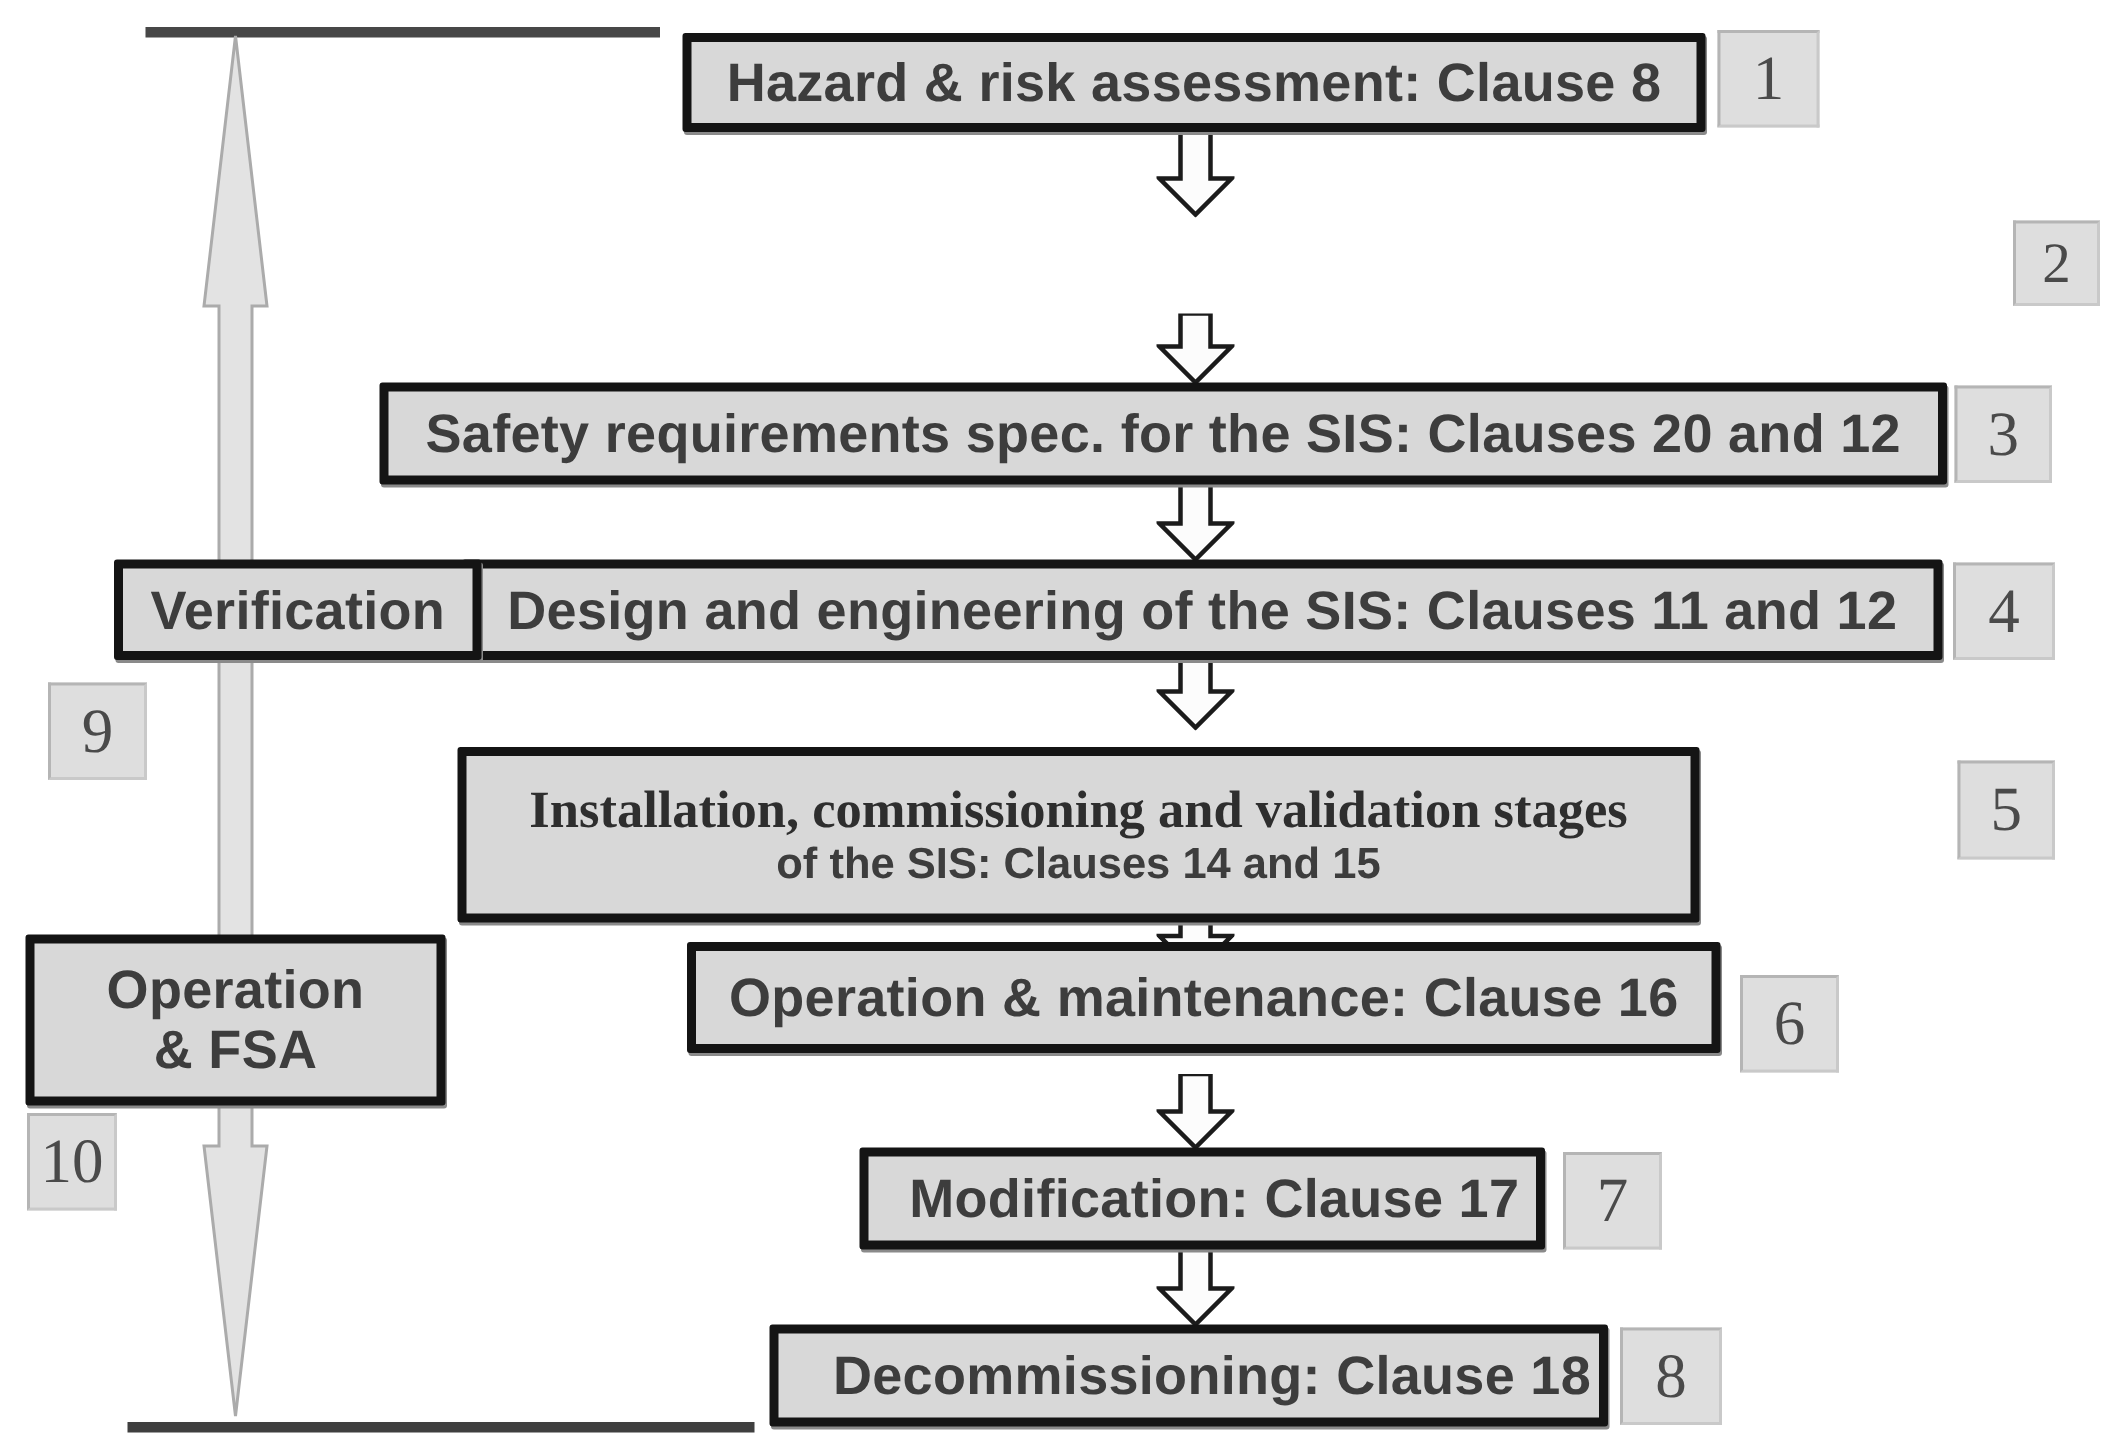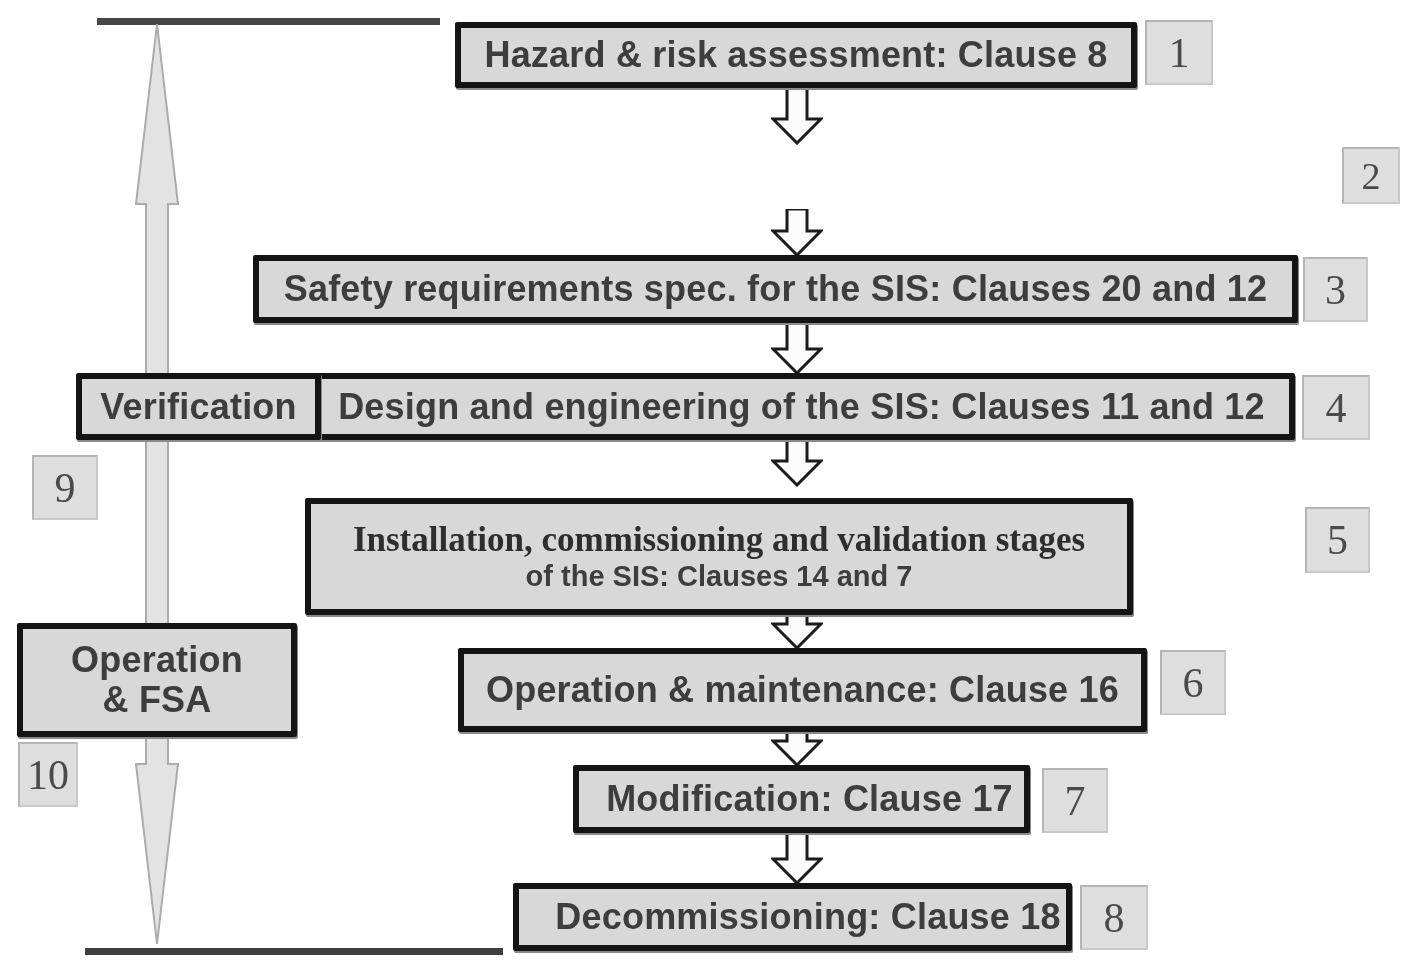--- a/index.html
+++ b/index.html
@@ -80,25 +80,25 @@
   </div>
   <div class="badge" style="left:1303px;top:257px;width:65px;height:65px;">3</div>
 
   <div class="flowbox" style="left:308px;top:373px;width:987px;height:67px;">
     <span class="lbl">Design and engineering of the SIS: Clauses 11 and 12</span>
   </div>
   <div class="badge" style="left:1302px;top:375px;width:68px;height:65px;">4</div>
 
   <div class="flowbox" style="left:305px;top:459px;width:828px;height:117px;margin-top:39px;">
     <span class="lbl-serif">Installation, commissioning and validation stages</span>
-    <span class="lbl-sub">of the SIS: Clauses 14 and 7</span>
+    <span class="lbl-sub">of the SIS: Clauses 14 and 15</span>
   </div>
   <div class="badge" style="left:1305px;top:507px;width:65px;height:66px;">5</div>
 
-  <div class="flowbox" style="left:458px;top:648px;width:689px;height:84px;">
+  <div class="flowbox" style="left:458px;top:628px;width:689px;height:74px;">
     <span class="lbl">Operation &amp; maintenance: Clause 16</span>
   </div>
   <div class="badge" style="left:1160px;top:650px;width:66px;height:65px;">6</div>
 
   <div class="flowbox" style="left:573px;top:765px;width:457px;height:68px;padding-left:16px;">
     <span class="lbl">Modification: Clause 17</span>
   </div>
   <div class="badge" style="left:1042px;top:768px;width:66px;height:65px;">7</div>
 
   <div class="flowbox" style="left:513px;top:883px;width:559px;height:68px;padding-left:31px;">

